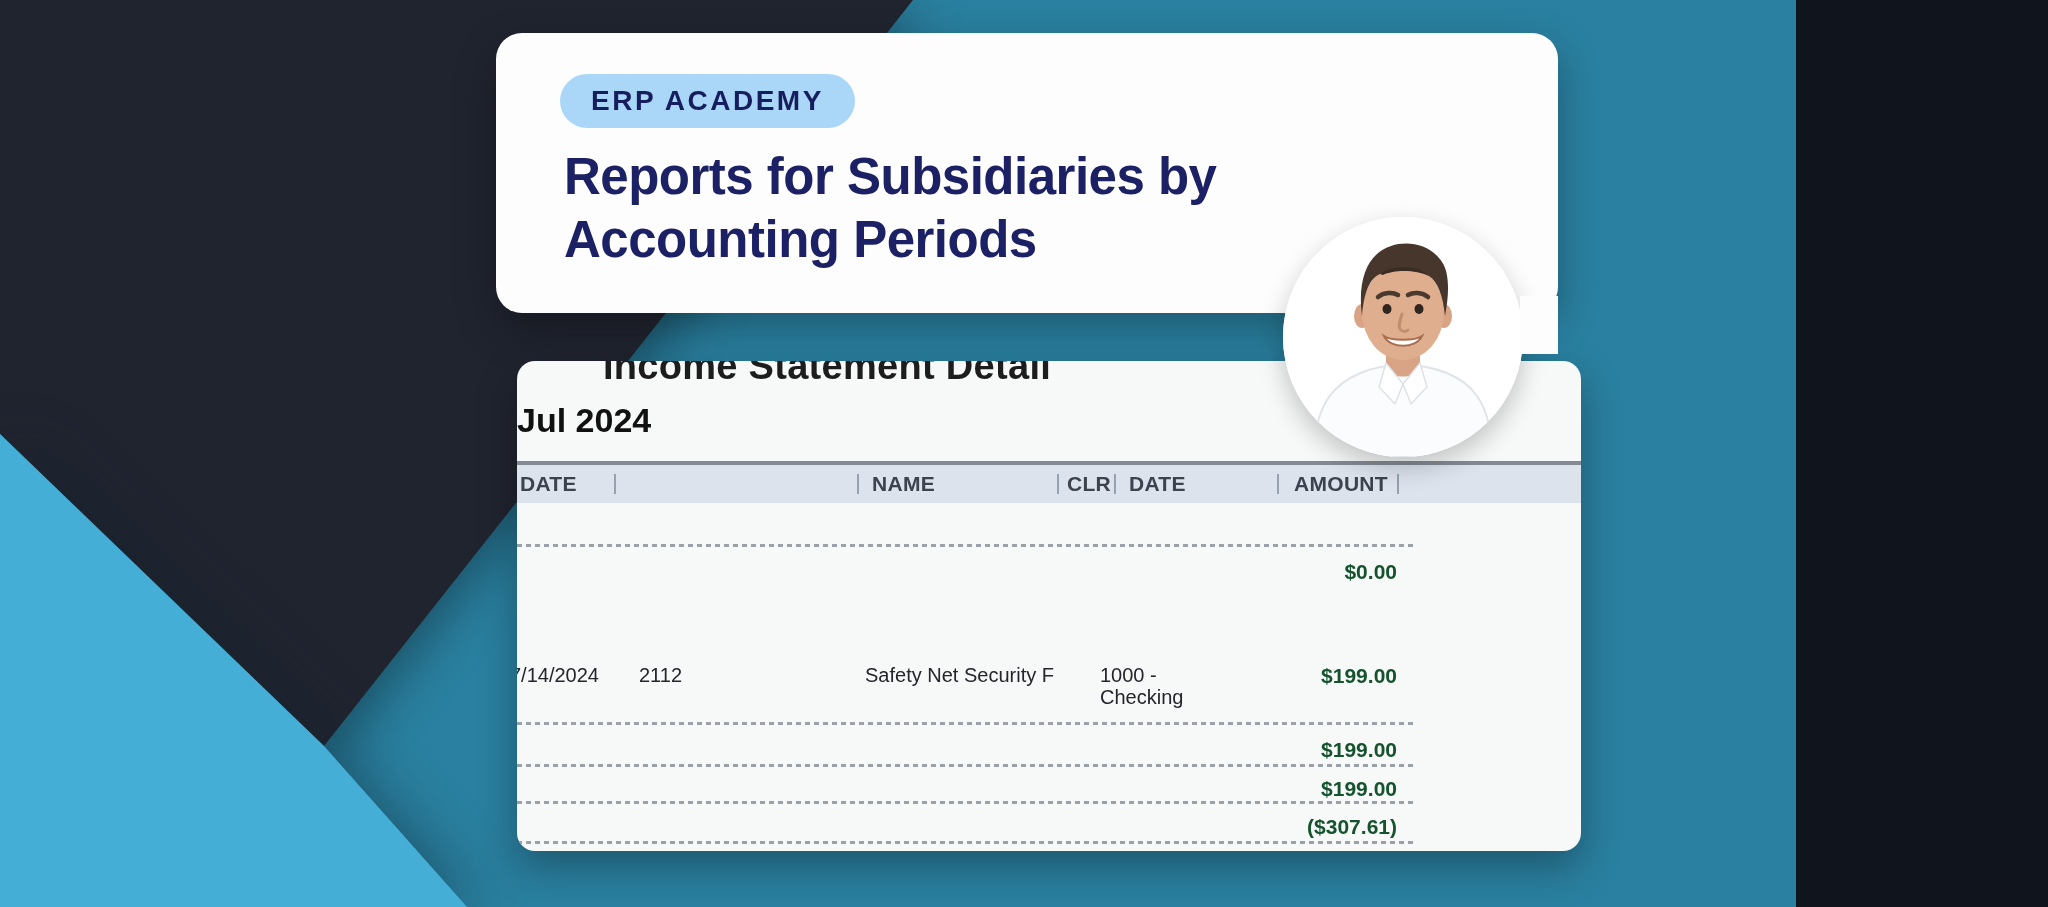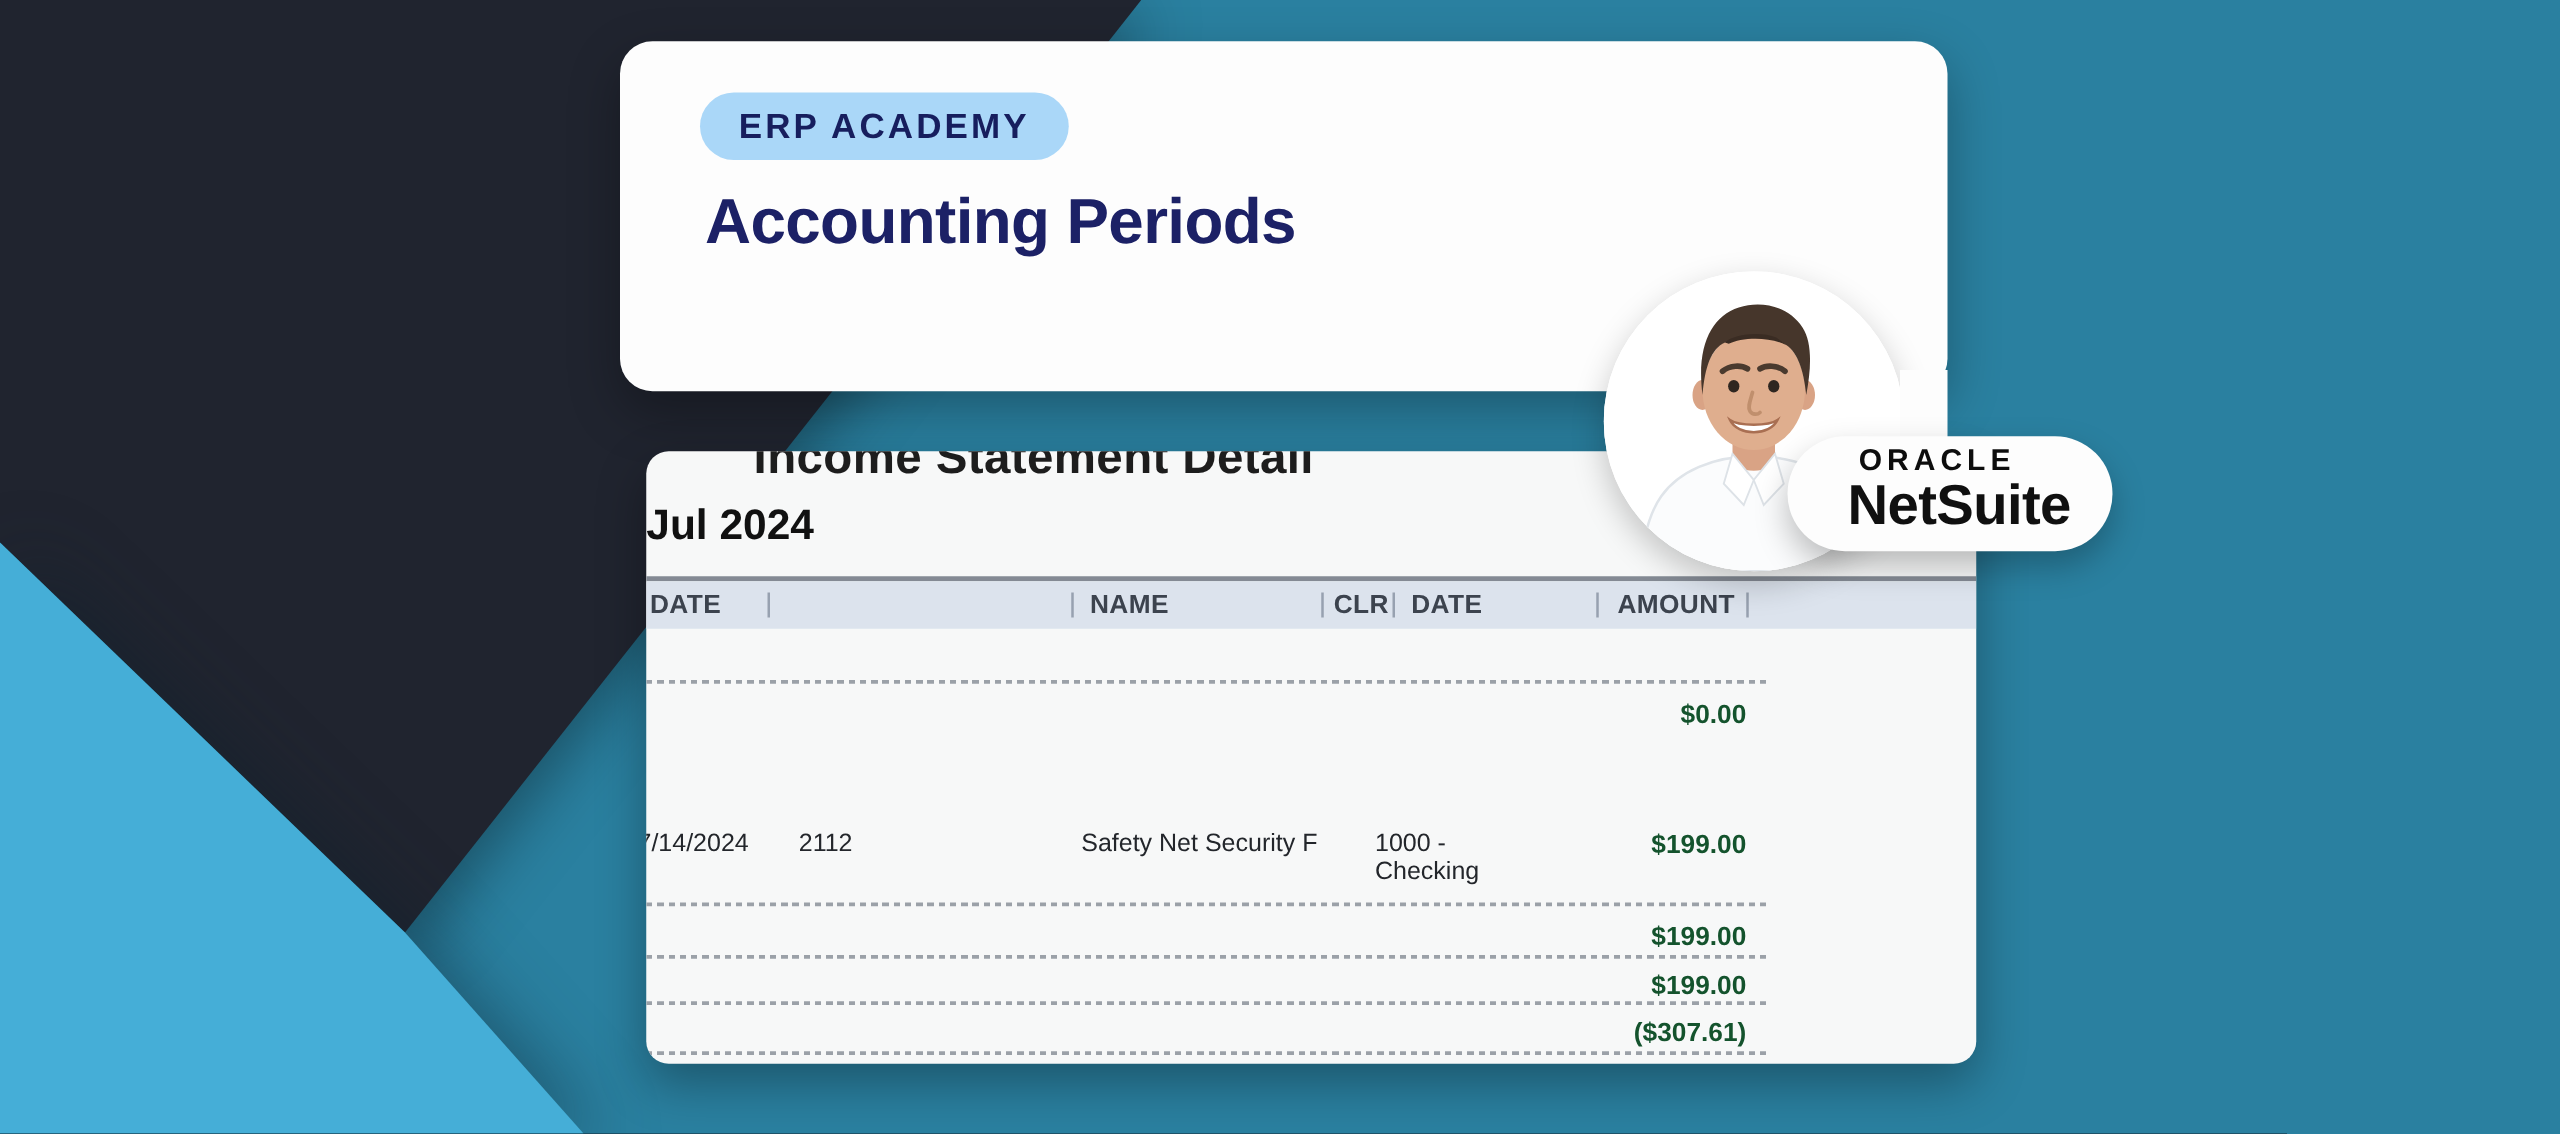--- a/index.html
+++ b/index.html
@@ -1,17 +1,17 @@
 <!DOCTYPE html>
 <html><head>
 <meta charset="utf-8">
 <style>
   html,body{margin:0;padding:0;background:#10141c;}
   .stage{
-    position:relative;width:2048px;height:907px;overflow:hidden;
+    position:relative;width:1796px;height:907px;overflow:hidden;
     background:#2a80a0;
     font-family:"Liberation Sans","DejaVu Sans",sans-serif;
   }
   .abs{position:absolute;}
   
   .shape-wrap{position:absolute;inset:0;}
   .dark-wrap{filter:drop-shadow(6px 12px 26px rgba(0,0,0,.38));z-index:1;}
   .cyan-wrap{filter:drop-shadow(14px 6px 30px rgba(10,30,45,.45));z-index:2;}
   .shape{position:absolute;inset:0;}
   .shape.dark{background:#20242f;clip-path:polygon(0 0,913px 0,324px 746px,0 434px);}
@@ -77,20 +77,21 @@
   </div>
   <div class="shape-wrap cyan-wrap">
     <div class="shape cyan"></div>
   </div>
 
   <div class="abs header-card">
     <div class="abs badge">
       <span>ERP ACADEMY</span>
     </div>
     <div class="abs video-title">
+      <div>Reports for Subsidiaries by</div>
       <div>Accounting Periods</div>
     </div>
   </div>
 
   <div class="abs report-panel">
     <div class="abs report-heading">Income Statement Detail</div>
     <div class="abs report-period">Jul 2024</div>
 
     <div class="abs band-border"></div>
     <div class="abs band"></div>
@@ -152,18 +153,14 @@
       <ellipse cx="104" cy="92" rx="4.5" ry="5" fill="#2f2620"></ellipse>
       <ellipse cx="136" cy="92" rx="4.5" ry="5" fill="#2f2620"></ellipse>
 
       <path d="M119,97 C117,104 115,109 117,112 C119,115 123,115 125,113" stroke="#c08f6d" stroke-width="3" fill="none" stroke-linecap="round"></path>
 
       <path d="M101,119 C107,132 133,132 139,119 C132,124 108,124 101,119 Z" fill="#ffffff" stroke="#a96f52" stroke-width="2"></path>
     </svg>
   </div>
 
   <div class="abs pill-connector"></div>
-  <div class="abs netsuite-pill">
-    <span class="abs oracle-word">ORACLE</span>
-    <span class="abs netsuite-word">NetSuite</span>
-  </div>
 
 </div>
 
 </body></html>

